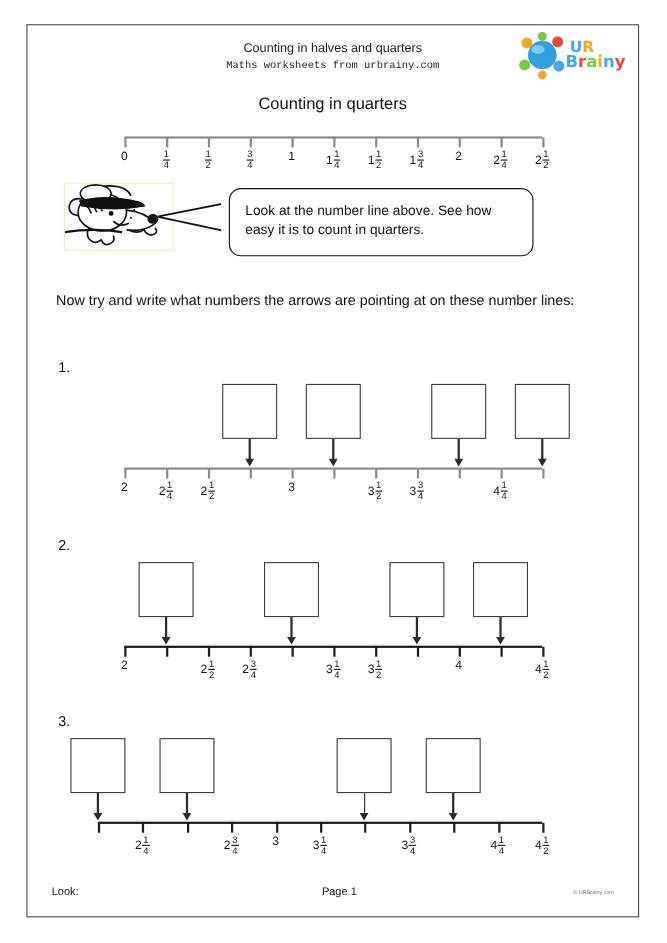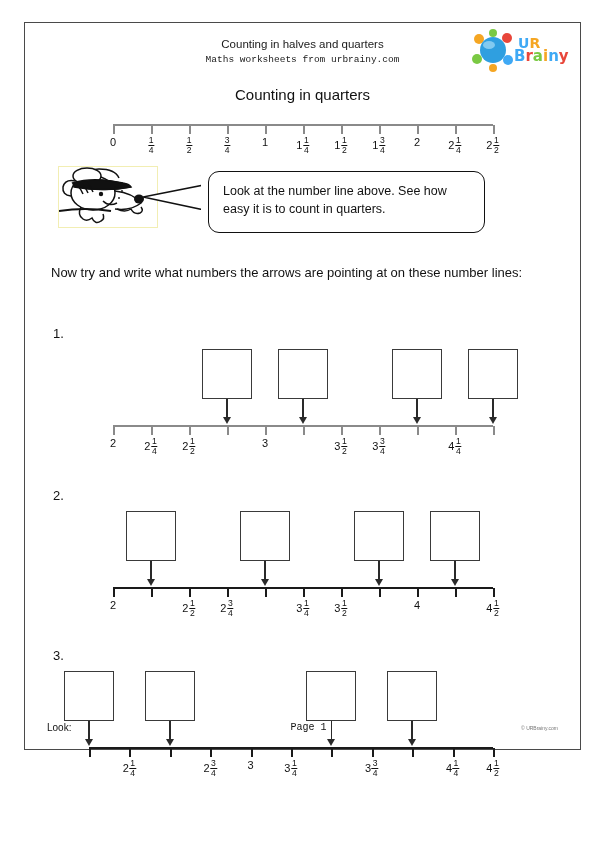--- a/index.html
+++ b/index.html
@@ -13,21 +13,21 @@
     position: relative;
     font-family: "Liberation Sans", sans-serif;
     color: #000;
     overflow: hidden;
   }
   .page {
     position: absolute;
     left: 24px;
     top: 22px;
     width: 557px;
-    height: 728px;
+    height: 812px;
     border: 1.5px solid #4a4a4a;
     background: #ffffff;
     box-sizing: border-box;
   }
 
   
   .hdr-title {
     position: absolute;
     left: 0; right: 0; top: 15px;
     text-align: center;
@@ -190,21 +190,21 @@
   .arrow-head {
     position: absolute;
     width: 0; height: 0;
     border-left: 4px solid transparent;
     border-right: 4px solid transparent;
     border-top: 7px solid #2a2a2a;
   }
 
   
   .footer-name { position: absolute; left: 22px; bottom: 16px; font-size: 10px; color: #111; }
-  .footer-page { position: absolute; left: 12px; right: 0; bottom: 16px; text-align: center; font-size: 10px; color: #111; font-family: Liberation Mono, monospace; }
+  .footer-page { position: absolute; left: 12px; right: 0; bottom: 16px; text-align: center; font-size: 10px; color: #111; }
   .footer-copy { position: absolute; right: 22px; bottom: 18px; font-size: 5px; color: #777; }
 </style>
 </head>
 <body>
 
 <div class="page">
 
   <div class="hdr-title">Counting in halves and quarters</div>
   <div class="hdr-sub">Maths worksheets from urbrainy.com</div>
   <div class="worksheet-title">Counting in quarters</div>

